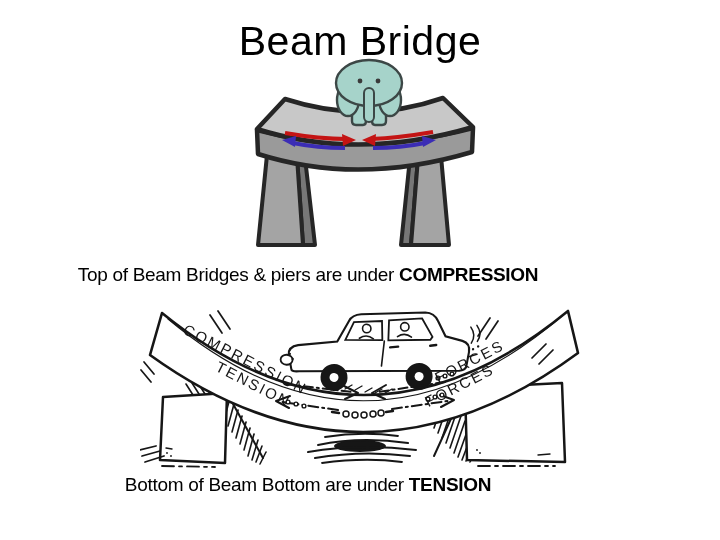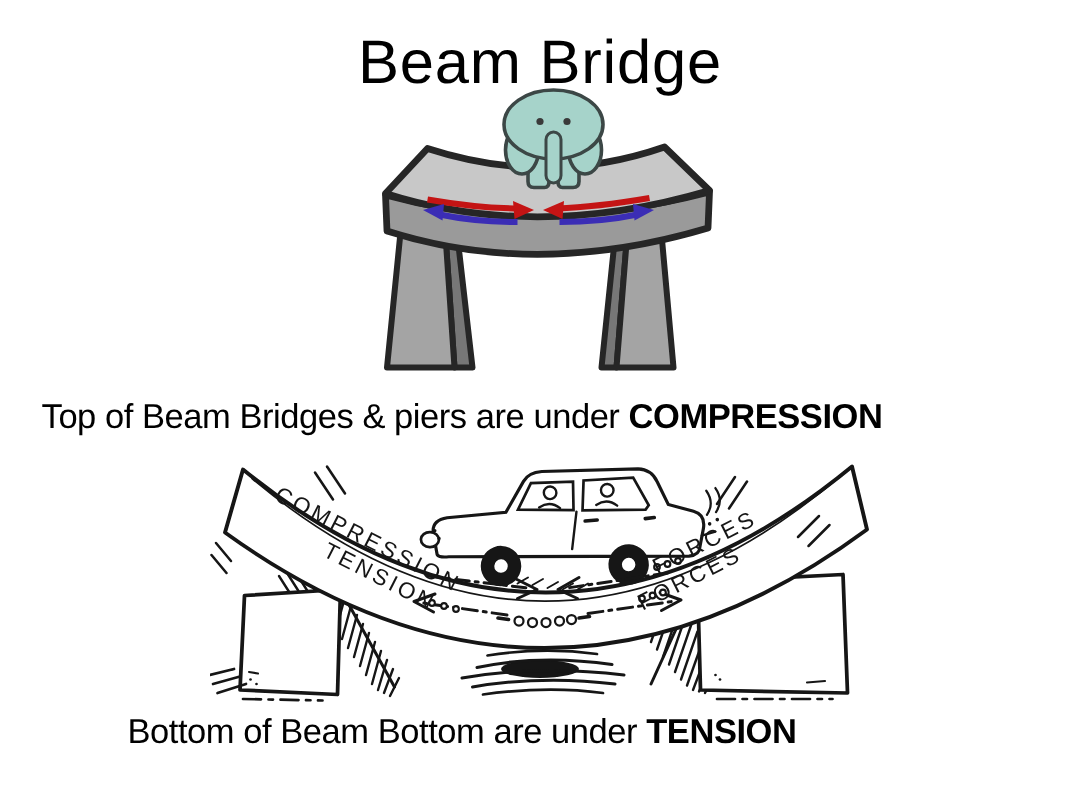--- a/index.html
+++ b/index.html
@@ -7,21 +7,21 @@
     width:720px;height:540px;position:relative;overflow:hidden;
     background:#ffffff;color:#000;
     font-family:"Liberation Sans","DejaVu Sans",sans-serif;
   }
   .title{
     position:absolute;top:6px;left:0;width:720px;
     text-align:center;font-weight:normal;font-size:41px;letter-spacing:.5px;margin-top:12px;
   }
   .caption{
     position:absolute;left:0;width:616px;text-align:center;
-    font-size:23px;letter-spacing:-0.3px;white-space:nowrap;
+    font-size:19px;letter-spacing:-0.3px;white-space:nowrap;
   }
   .caption b{font-weight:bold;}
   .cap-top{top:264px;}
   .cap-bottom{top:474px;}
   .illus{position:absolute;}
   #elephant-illus{left:225px;top:55px;}
   #sketch-illus{left:140px;top:300px;}
   svg text{
     font-family:"Liberation Sans","DejaVu Sans",sans-serif;
   }

